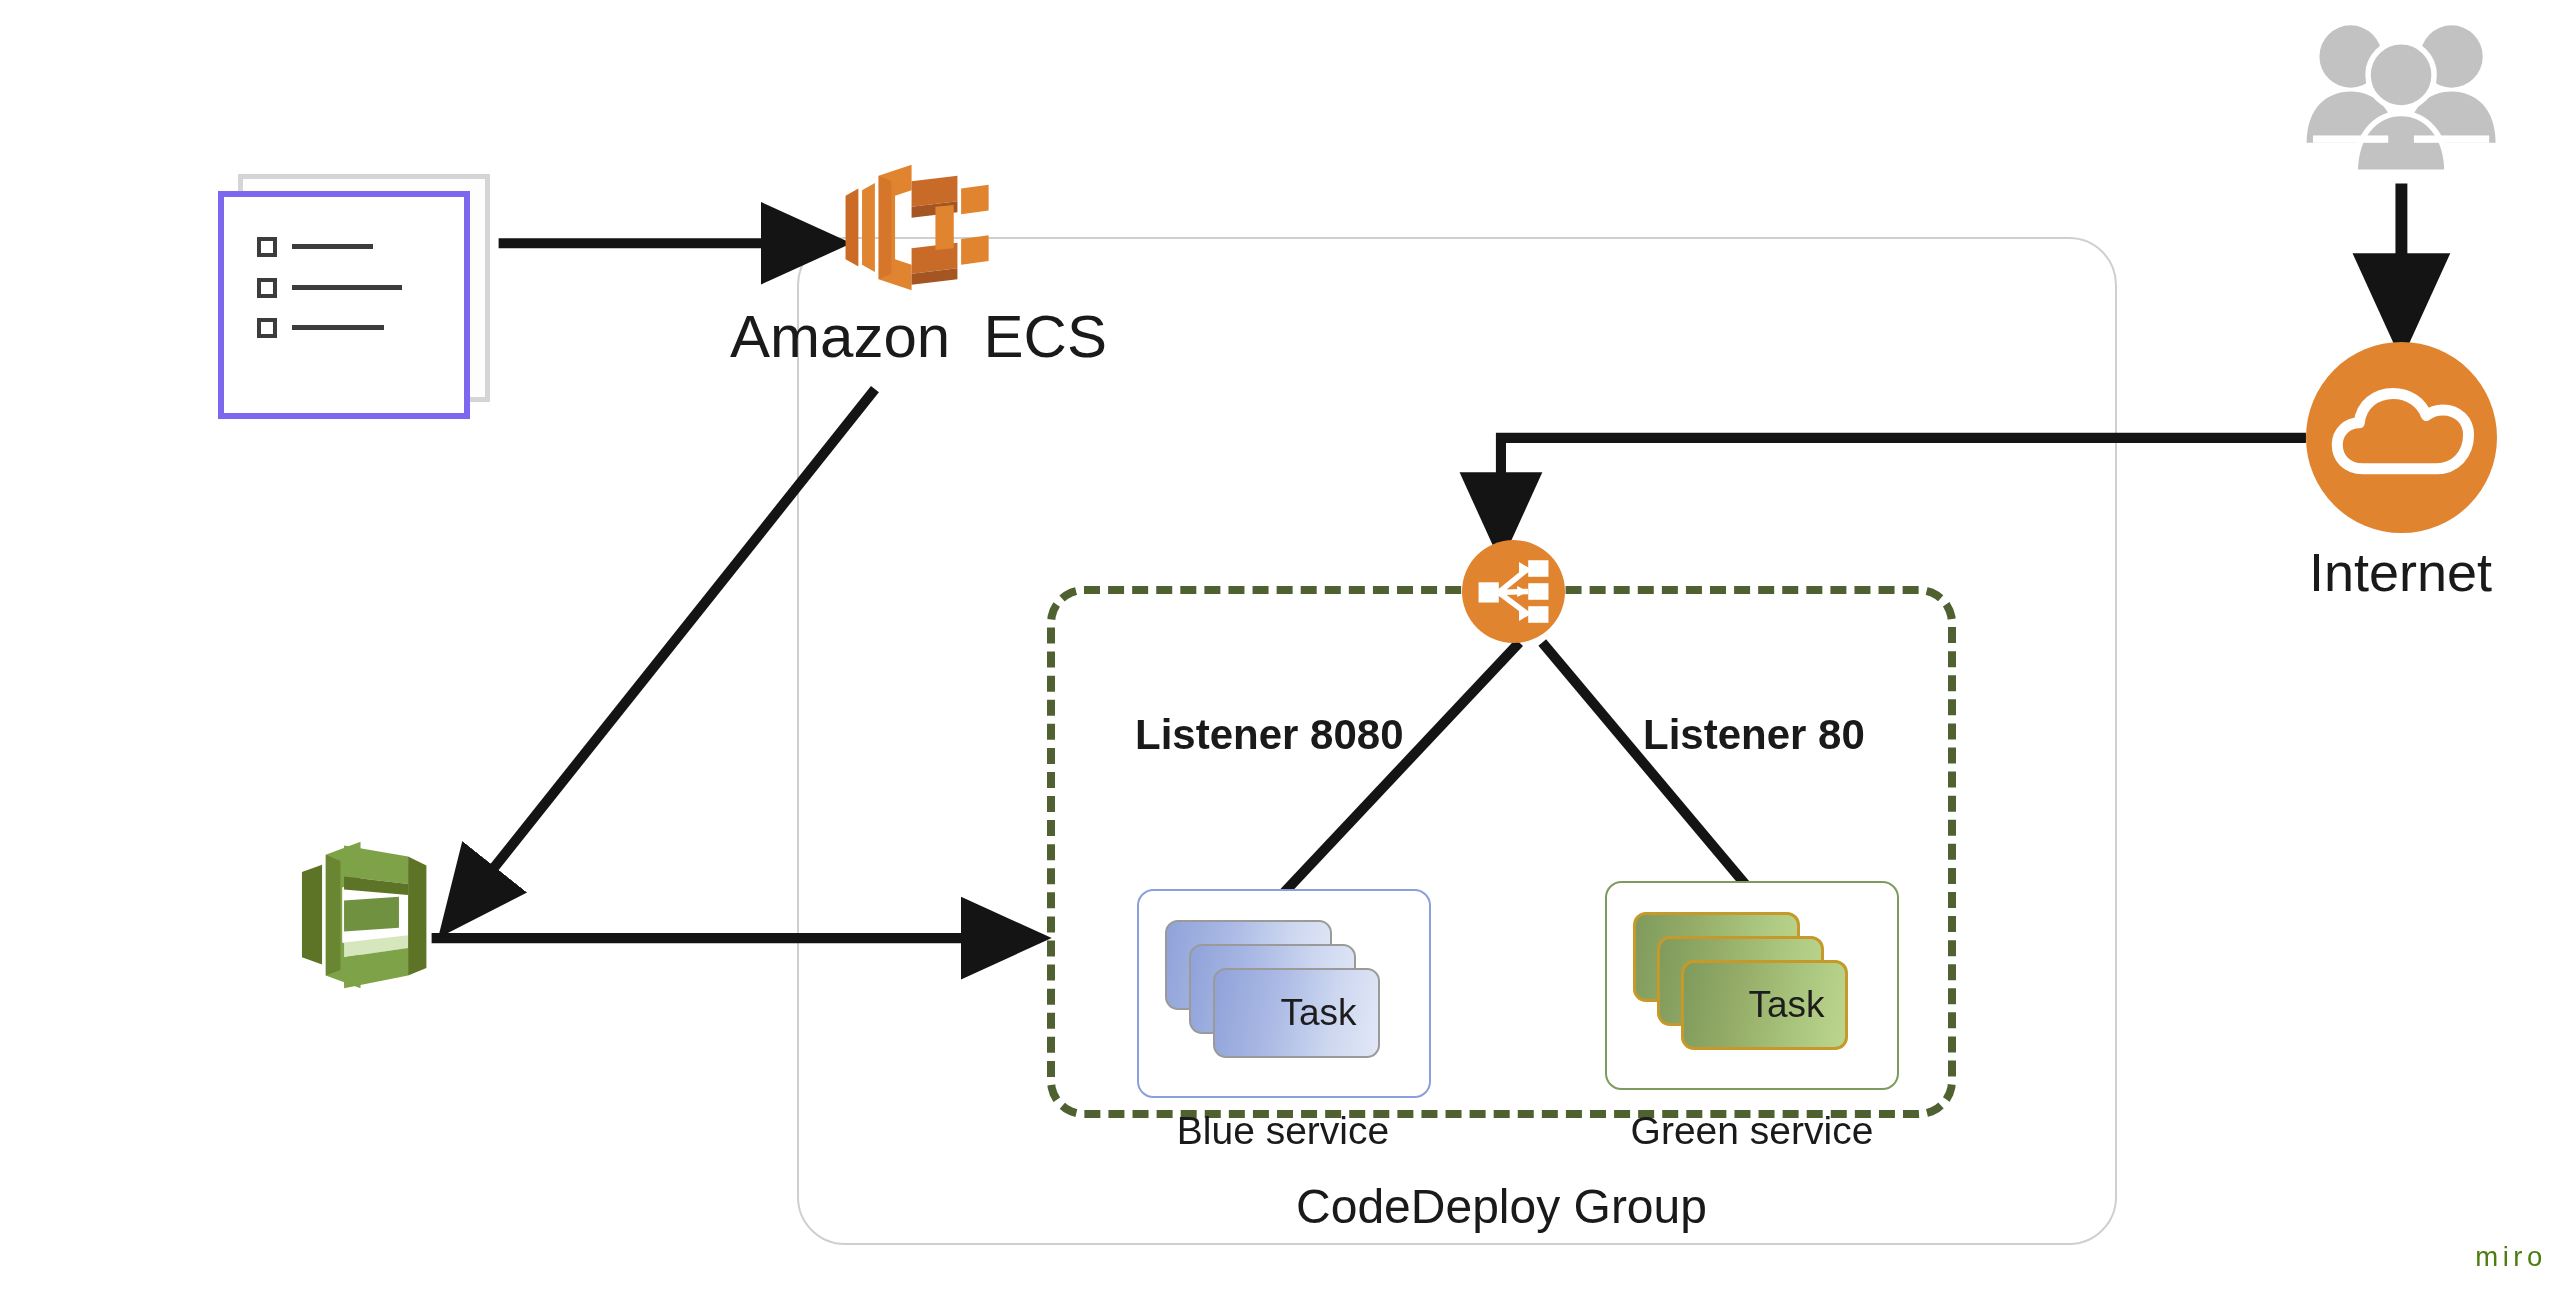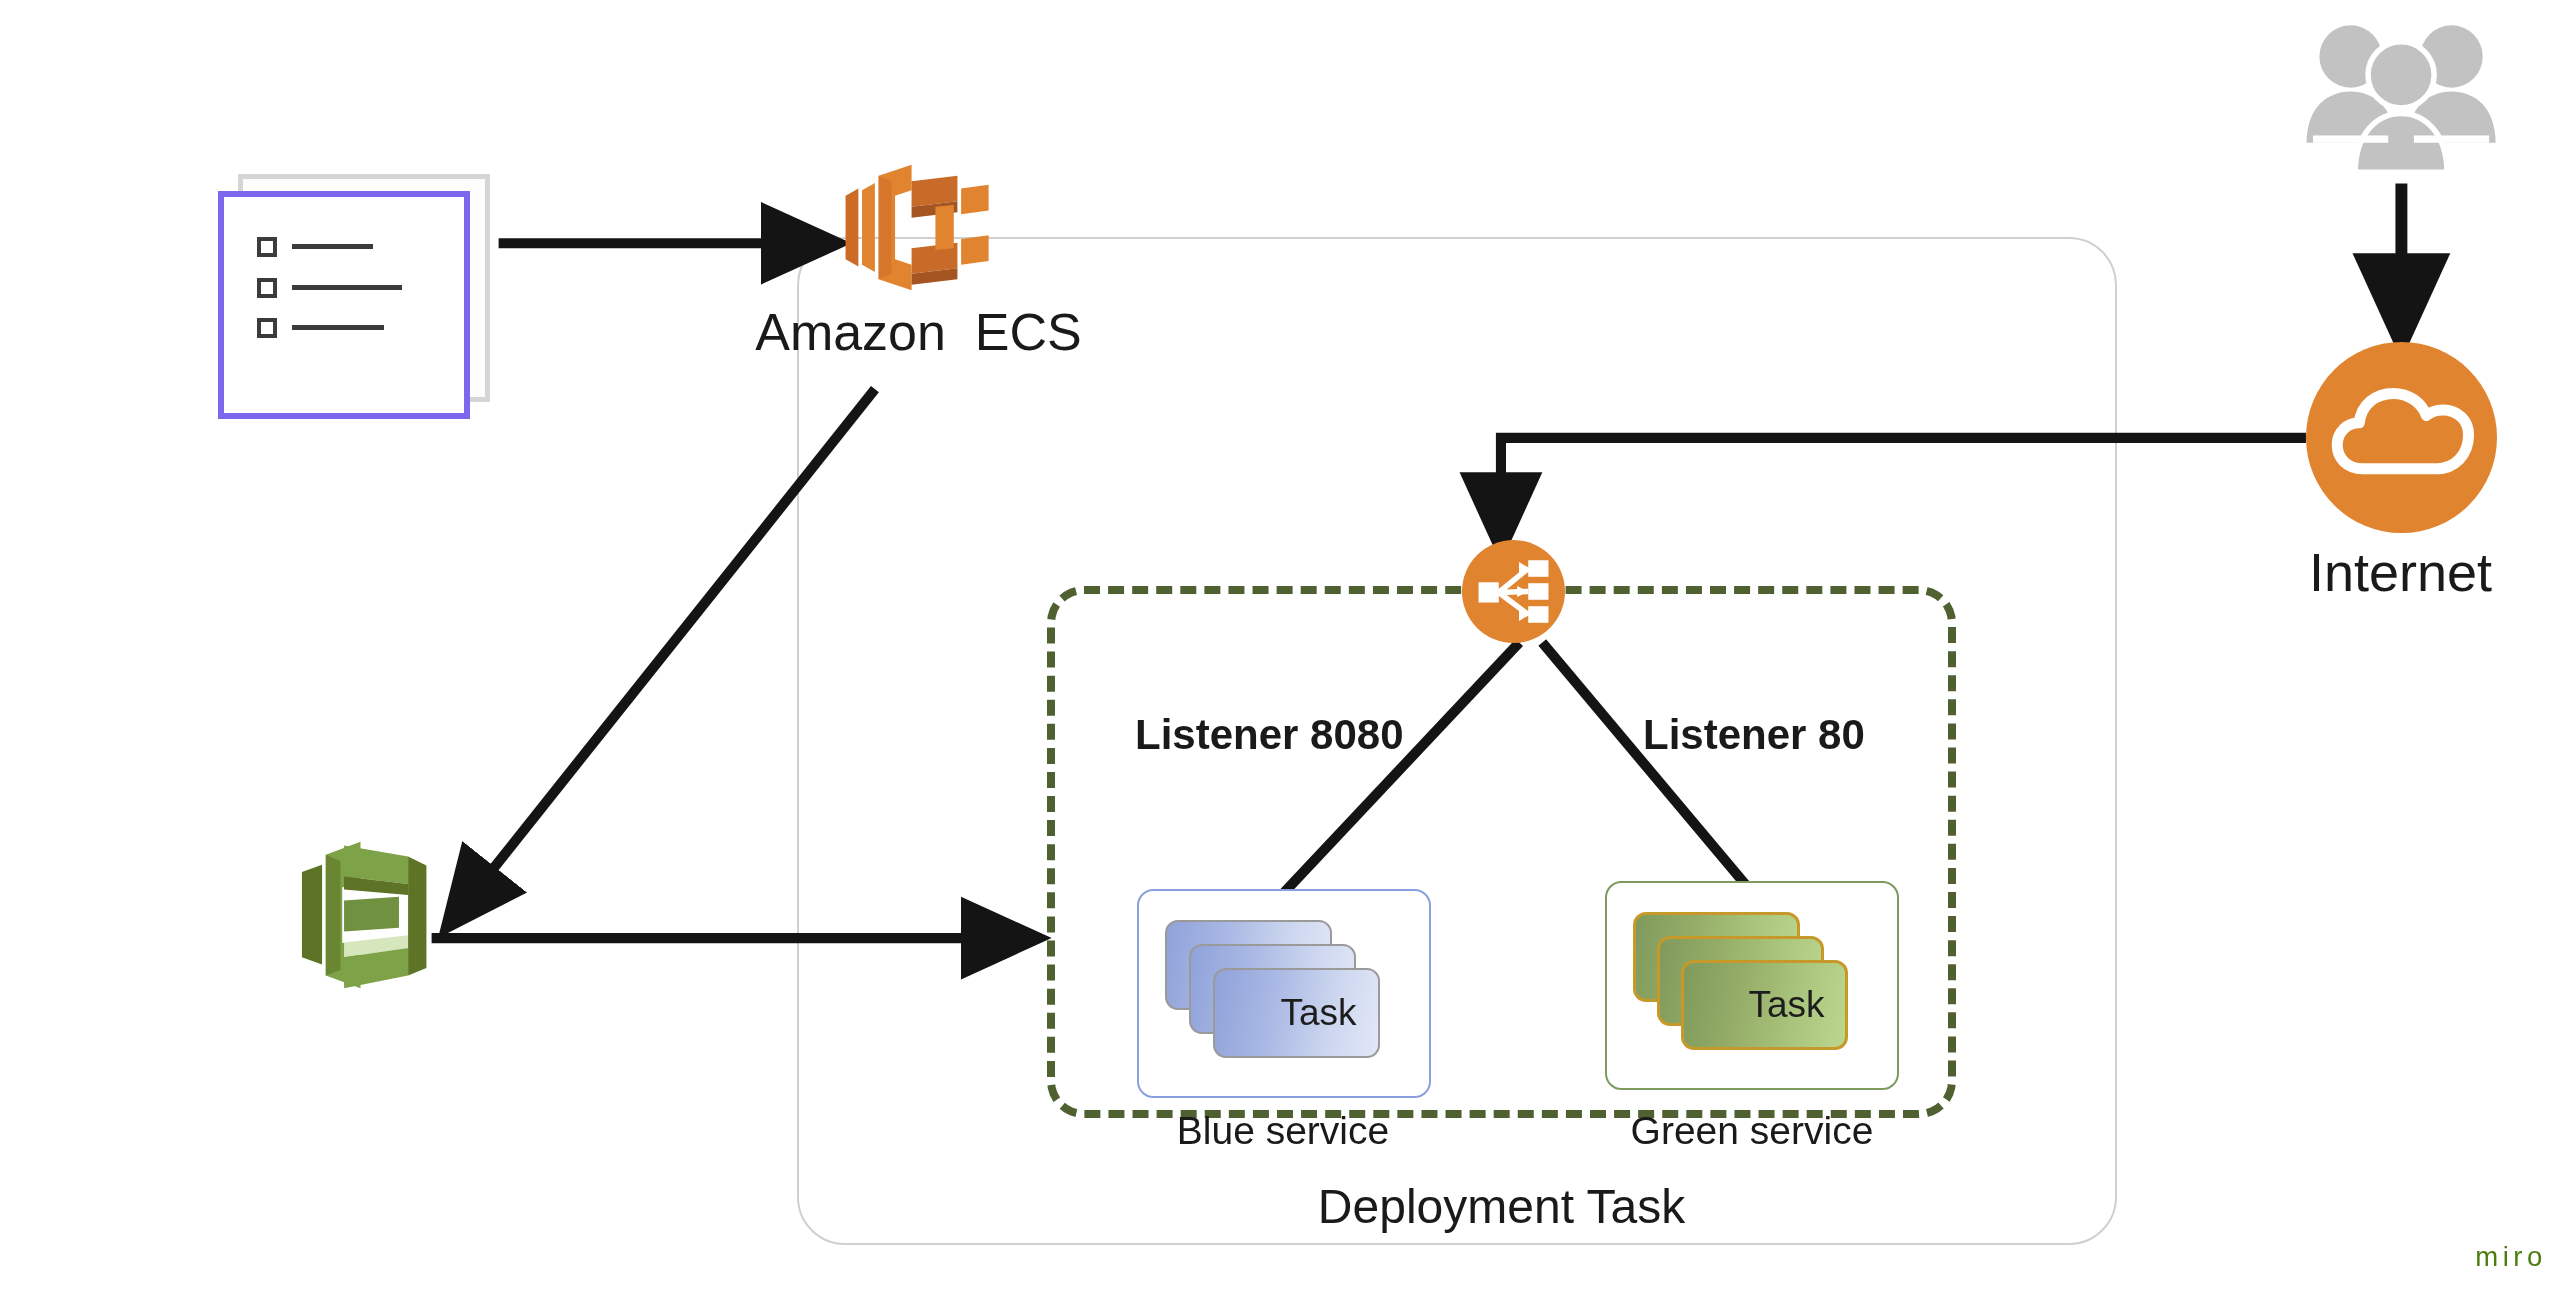--- a/index.html
+++ b/index.html
@@ -101,21 +101,21 @@
       <polygon points="42,16 56,22 56,123 42,129" fill="#cc6b26" opacity="0.55"></polygon>
       <polygon points="78,22 128,16 128,44 78,50" fill="#c96b28"></polygon>
       <polygon points="78,50 128,44 128,56 78,62" fill="#a55521"></polygon>
       <polygon points="78,95 128,89 128,117 78,123" fill="#c96b28"></polygon>
       <polygon points="78,123 128,117 128,129 78,135" fill="#a55521"></polygon>
       <polygon points="132,30 162,26 162,54 132,58" fill="#e1842f"></polygon>
       <polygon points="132,85 162,81 162,109 132,113" fill="#e1842f"></polygon>
       <polygon points="104,50 124,48 124,95 104,97" fill="#e1842f"></polygon>
     </svg>
   </div>
-  <div class="lbl" style="left:698px;top:303px;width:441px;font-size:52px;">Amazon  ECS</div>
+  <div class="lbl" style="left:698px;top:303px;width:441px;font-size:60px;">Amazon  ECS</div>
 
   <div class="node" style="left:298px;top:840px;width:147px;height:151px;">
     <svg width="147" height="151" viewBox="0 0 160 165">
       <polygon points="4,35 26,27 26,136 4,128" fill="#5d7326"></polygon>
       <polygon points="30,16 68,2 68,44 48,52 48,112 68,120 68,162 30,148" fill="#7ea247"></polygon>
       <polygon points="30,16 46,23 46,142 30,148" fill="#5d7326" opacity="0.6"></polygon>
       <polygon points="50,6 120,18 120,48 50,40" fill="#7ea247"></polygon>
       <polygon points="50,40 120,48 120,60 50,54" fill="#5d7326"></polygon>
       <polygon points="50,66 110,62 110,96 50,100" fill="#6f9140"></polygon>
       <polygon points="50,112 120,104 120,118 50,128" fill="#d6e6bd"></polygon>
@@ -179,18 +179,18 @@
     <div class="cardstack" style="left:26px;top:29px;width:242px;height:145px;">
       <div class="card green" style="left:0;top:0;width:167px;height:90px;"></div>
       <div class="card green" style="left:24px;top:24px;width:167px;height:90px;"></div>
       <div class="card green" style="left:48px;top:48px;width:167px;height:90px;">
         <span>Task</span>
       </div>
     </div>
   </div>
   <div class="lbl" style="left:1596px;top:1109px;width:312px;font-size:39px;">Green service</div>
 
-  <div class="lbl" style="left:1125px;top:1180px;width:753px;font-size:48px;">Deployment Task</div>
+  <div class="lbl" style="left:1125px;top:1180px;width:753px;font-size:48px;">CodeDeploy Group</div>
 
   <div id="miro">miro</div>
 
 </div>
 
 
 </body></html>

